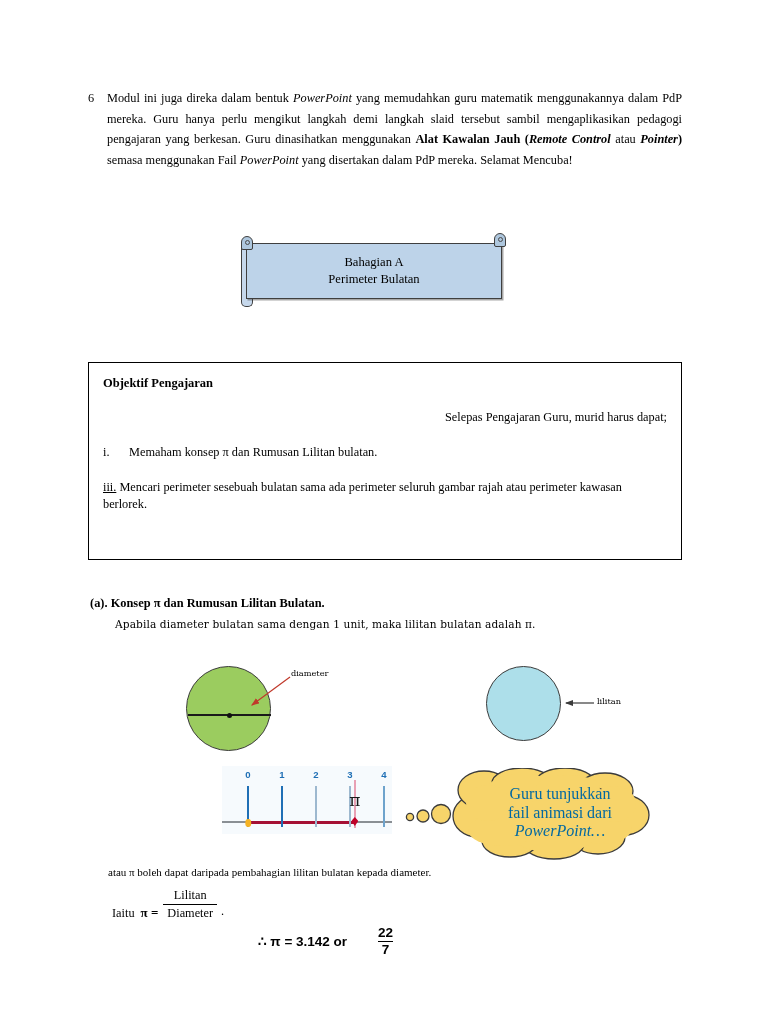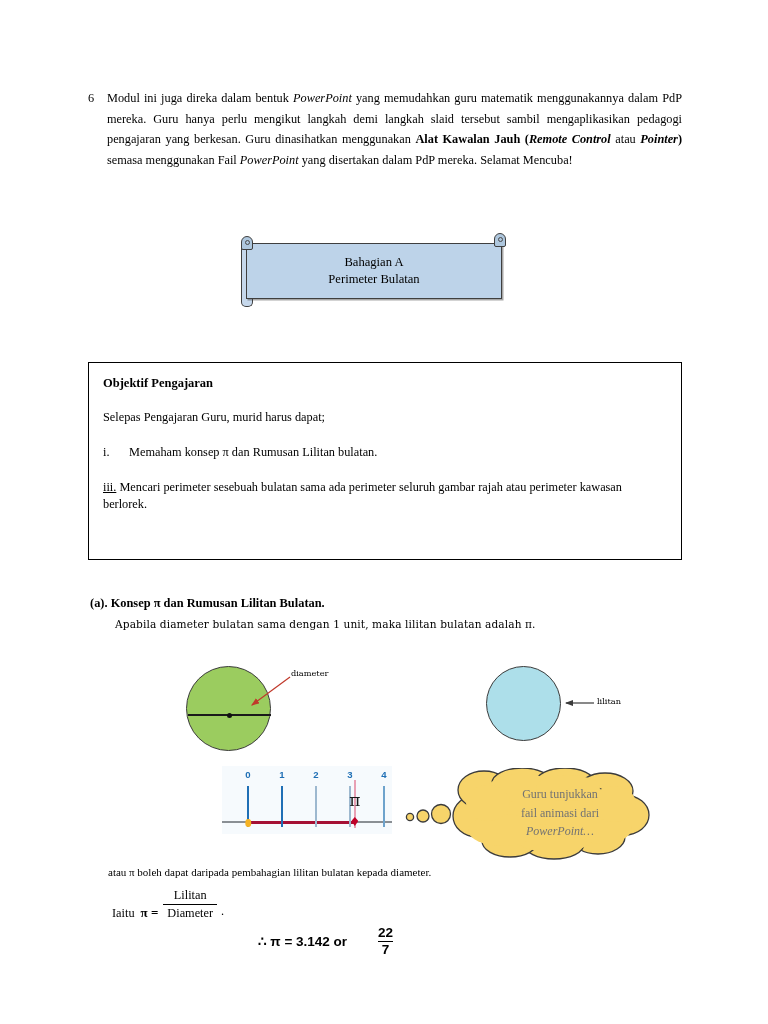--- a/index.html
+++ b/index.html
@@ -125,21 +125,21 @@
   .obj-inner {
     padding: 12px 14px 0 14px;
     font-size: 12.3px;
     line-height: 17px;
   }
   .obj-title {
     font-weight: bold;
     font-size: 12.5px;
     margin-bottom: 17px;
   }
-  .obj-lead { margin-bottom: 18px; }
+  .obj-lead { margin-bottom: 18px; text-align: right; }
   .obj-item {
     margin-bottom: 18px;
     display: flex;
   }
   .obj-item .mk {
     width: 26px;
     flex: 0 0 26px;
   }
   .obj-item .tx { flex: 1; }
   .obj-item-3 { display: block; }
@@ -309,23 +309,23 @@
     top: 768px;
     width: 268px;
     height: 92px;
   }
   .bubble-text {
     position: absolute;
     left: 78px;
     top: 17px;
     width: 160px;
     text-align: center;
-    font-size: 12px;
+    font-size: 16px;
     line-height: 18.5px;
-    color: #737373;
+    color: #0369a1;
     z-index: 3;
   }
 
   
   .btm-line {
     position: absolute;
     left: 108px;
     top: 866px;
     font-size: 11px;
   }

